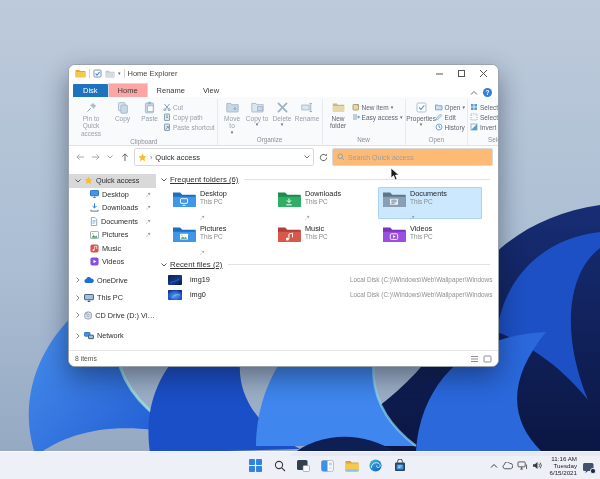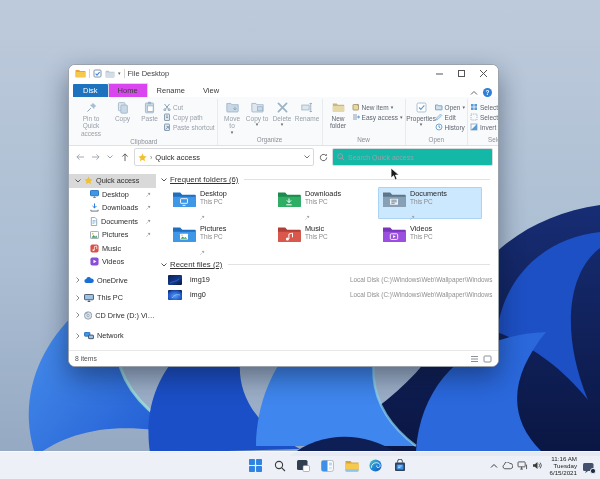--- a/index.html
+++ b/index.html
@@ -15,21 +15,21 @@
   .qat{display:flex;align-items:center;gap:3px;font-size:7.5px;color:#3c3c3c;}
   .qat .sep{width:1px;height:9px;background:#d4d4d4;}
   .caret{font-size:5px;color:#666;line-height:1;}
   .win-title{font-size:7.5px;color:#444;}
   .wcontrols{margin-left:auto;display:flex;}
   .wc{width:22px;height:15px;display:flex;align-items:center;justify-content:center;}
 
   .tabrow{height:15px;display:flex;align-items:flex-end;background:#fff;padding:0 4px;flex:0 0 auto;}
   .tab-file{background:#1e73be;color:#fff;font-size:7.5px;padding:2px 10px;border-radius:1px 1px 0 0;}
   .tab{font-size:7.5px;color:#3a3a3a;padding:2px 9px;}
-  .tab.active{background:#d946ef;border:1px solid #d8dadd;border-bottom:none;}
+  .tab.active{background:#fca5a5;border:1px solid #d8dadd;border-bottom:none;}
   .tabrow-right{margin-left:auto;display:flex;align-items:center;gap:5px;padding-right:2px;}
   .help{width:9px;height:9px;border-radius:50%;background:#2f7fd6;color:#fff;font-size:6.5px;
     display:flex;align-items:center;justify-content:center;font-weight:bold;}
 
   .ribbon{height:46px;background:#f9fafb;border-bottom:1px solid #e0e2e6;display:flex;
     padding:2px 2px 0 2px;flex:0 0 auto;overflow:hidden;}
   .rgroup{display:flex;flex-direction:column;border-right:1px solid #e8eaed;padding:0 2px;}
   .rbuttons{display:flex;flex:1;align-items:flex-start;}
   .rglabel{text-align:center;font-size:6.3px;color:#8a8f98;padding:1px 0 2px;}
   .rb-lg{display:flex;flex-direction:column;align-items:center;text-align:center;
@@ -40,21 +40,21 @@
   .rb-sm{display:flex;align-items:center;gap:2px;font-size:6.5px;color:#5f6670;height:10px;white-space:nowrap;}
   .w32{width:34px;}.w24{width:25px;}.w22{width:23px;}
 
   .navrow{height:22px;display:flex;align-items:center;background:#fff;padding:0 5px;gap:3px;flex:0 0 auto;}
   .navbtn{display:flex;align-items:center;justify-content:center;width:12px;height:14px;}
   .addressbox{flex:0 0 172px;height:16px;border:1px solid #d6d9de;border-radius:2px;background:#fff;
     display:flex;align-items:center;padding:0 3px;gap:3px;}
   .addr-text{font-size:7.5px;color:#2c2c2c;}
   .addr-right{margin-left:auto;display:flex;align-items:center;gap:4px;}
   .bc-sep{font-size:7px;color:#777;line-height:1;}
-  .searchbox{flex:1;height:16px;border:1px solid #d6d9de;border-radius:2px;background:#14b8a6;
+  .searchbox{flex:1;height:16px;border:1px solid #d6d9de;border-radius:2px;background:#fdba74;
     display:flex;align-items:center;padding:0 4px;gap:3px;}
   .searchbox input{border:none;outline:none;flex:1;font-size:7px;color:#444;
     font-family:"Liberation Sans",sans-serif;background:transparent;padding:0;}
   .searchbox input::placeholder{color:#9aa0a8;}
 
   .body{flex:1;display:flex;min-height:0;background:#fff;}
   .sidebar{width:87px;flex:0 0 auto;padding-top:6px;overflow:hidden;}
   .side-item{height:13.5px;display:flex;align-items:center;gap:3px;font-size:7.3px;color:#2c2c2c;padding-left:5px;}
   .side-item.sel{background:#d9d9d9;}
   .side-item .chev{width:7px;display:flex;justify-content:center;flex:0 0 auto;}
@@ -138,21 +138,21 @@
         <svg width="9" height="9" viewBox="0 0 9 9">
           <rect x="1" y="1" width="7" height="7" rx="1" fill="#fff" stroke="#7d96ad"></rect>
           <path d="M2.6 4.6l1.4 1.5 2.6-3" stroke="#3f86ee" fill="none" stroke-width="1.1"></path>
         </svg>
         <svg width="10" height="8" viewBox="0 0 12 10">
           <path d="M.5 1h4l1 1.3h6v6.2a.8.8 0 0 1-.8.8H1.3a.8.8 0 0 1-.8-.8z" fill="#b9c6d2"></path>
           <path d="M.5 3.2h11v5.3a.8.8 0 0 1-.8.8H1.3a.8.8 0 0 1-.8-.8z" fill="#d3dde6"></path>
         </svg>
         <span class="caret">▾</span>
         <span class="sep"></span>
-        <span class="win-title">File Desktop</span>
+        <span class="win-title">Home Explorer</span>
       </div>
       <div class="wcontrols">
         <div class="wc">
           <svg width="7" height="7" viewBox="0 0 7 7">
               <path d="M0 4h7" stroke="#555"></path>
             </svg>
         </div>
         <div class="wc">
           <svg width="7" height="7" viewBox="0 0 7 7">
               <rect x=".5" y=".5" width="6" height="6" fill="none" stroke="#555"></rect>

